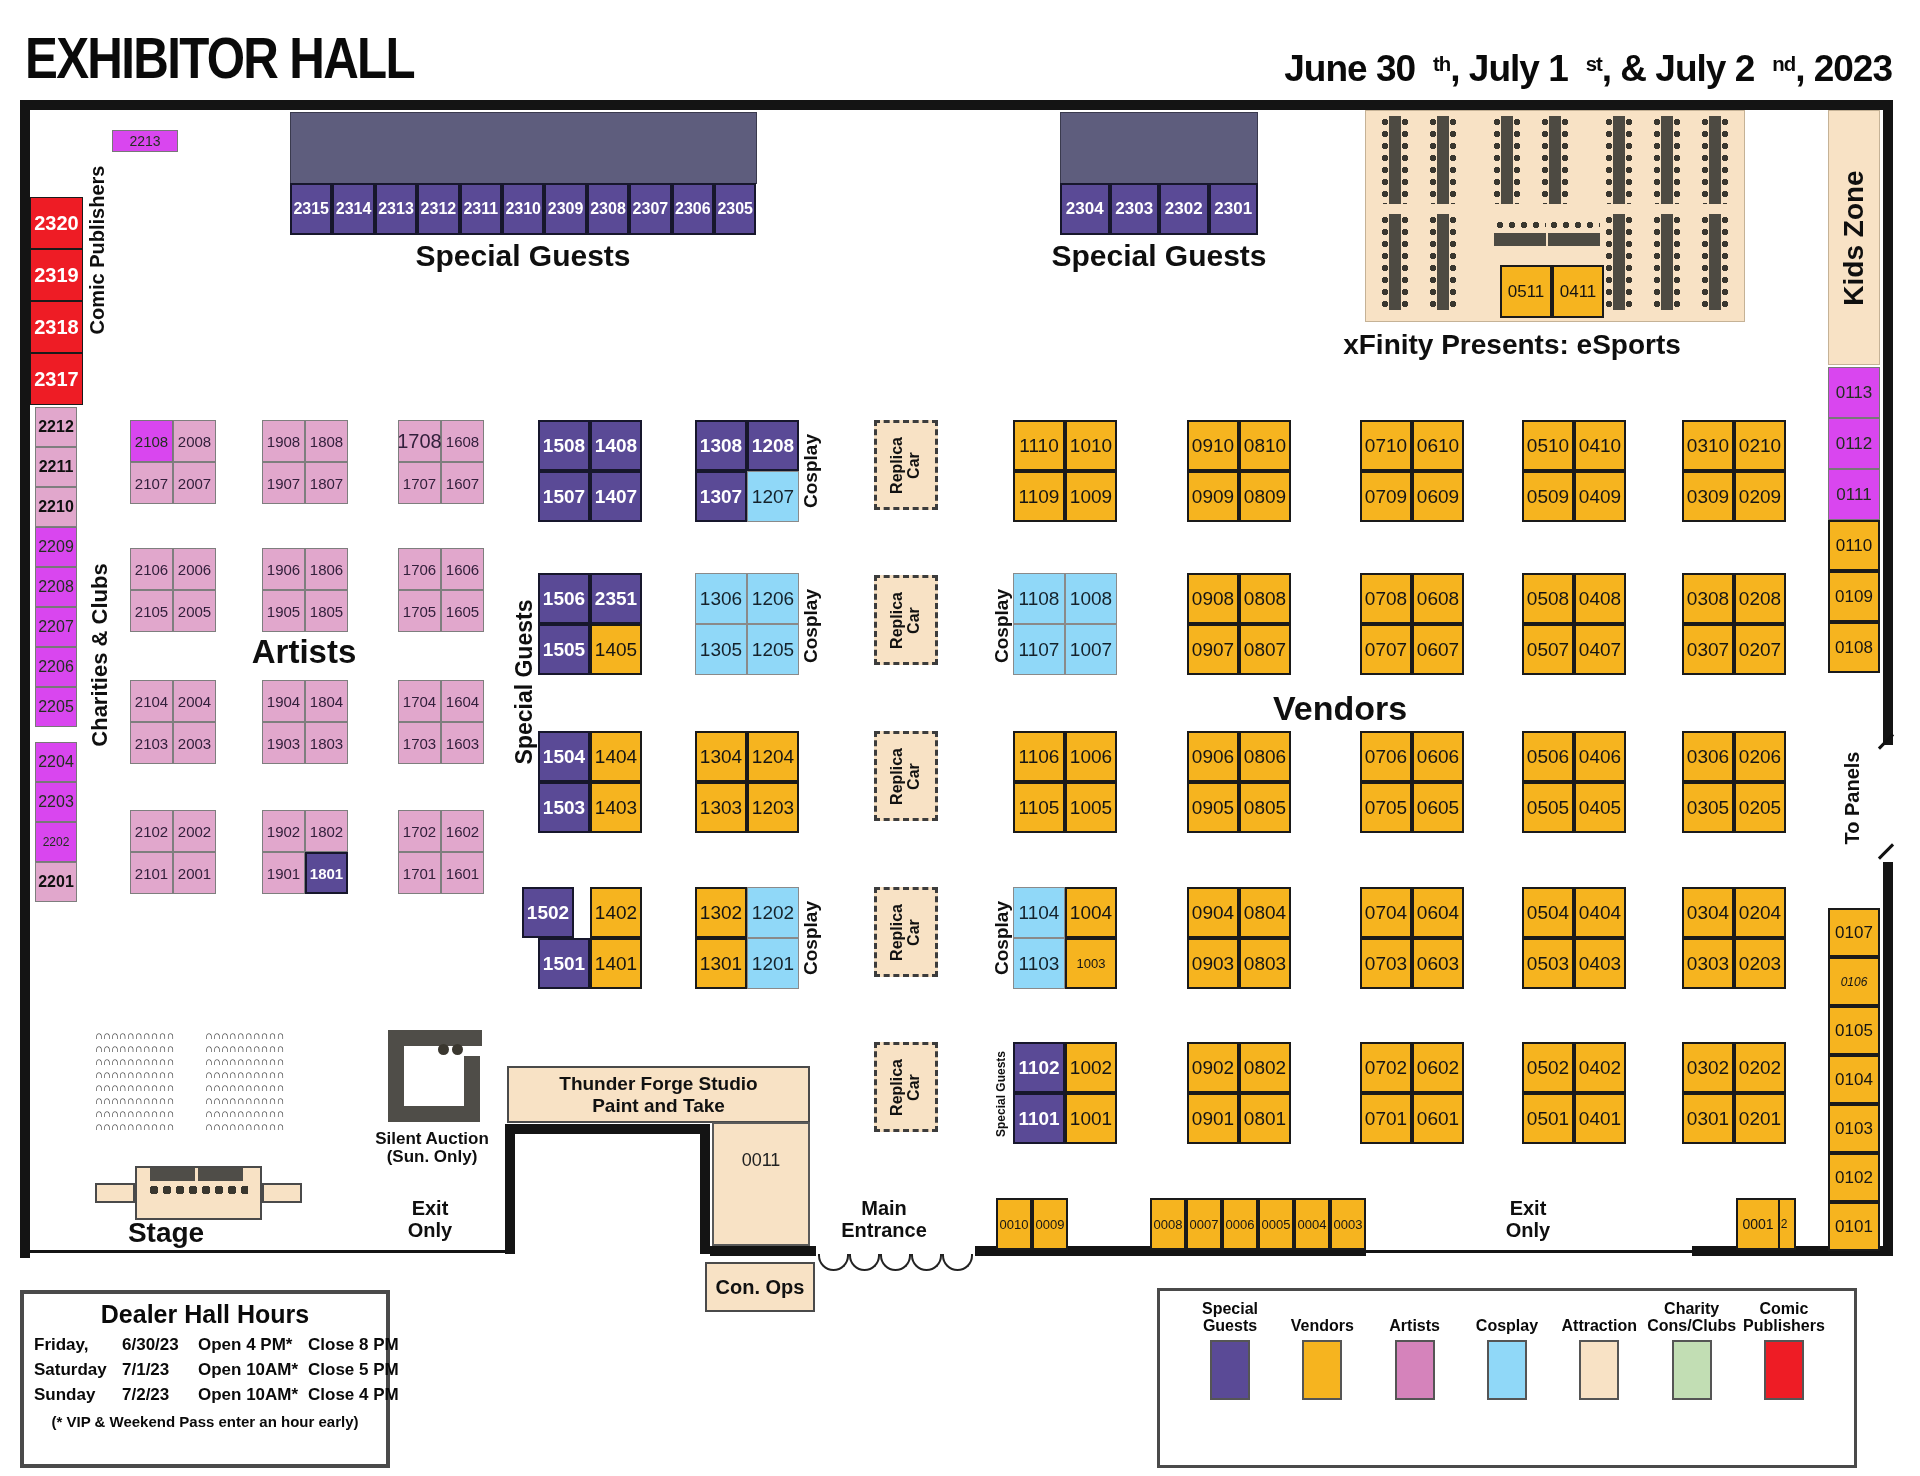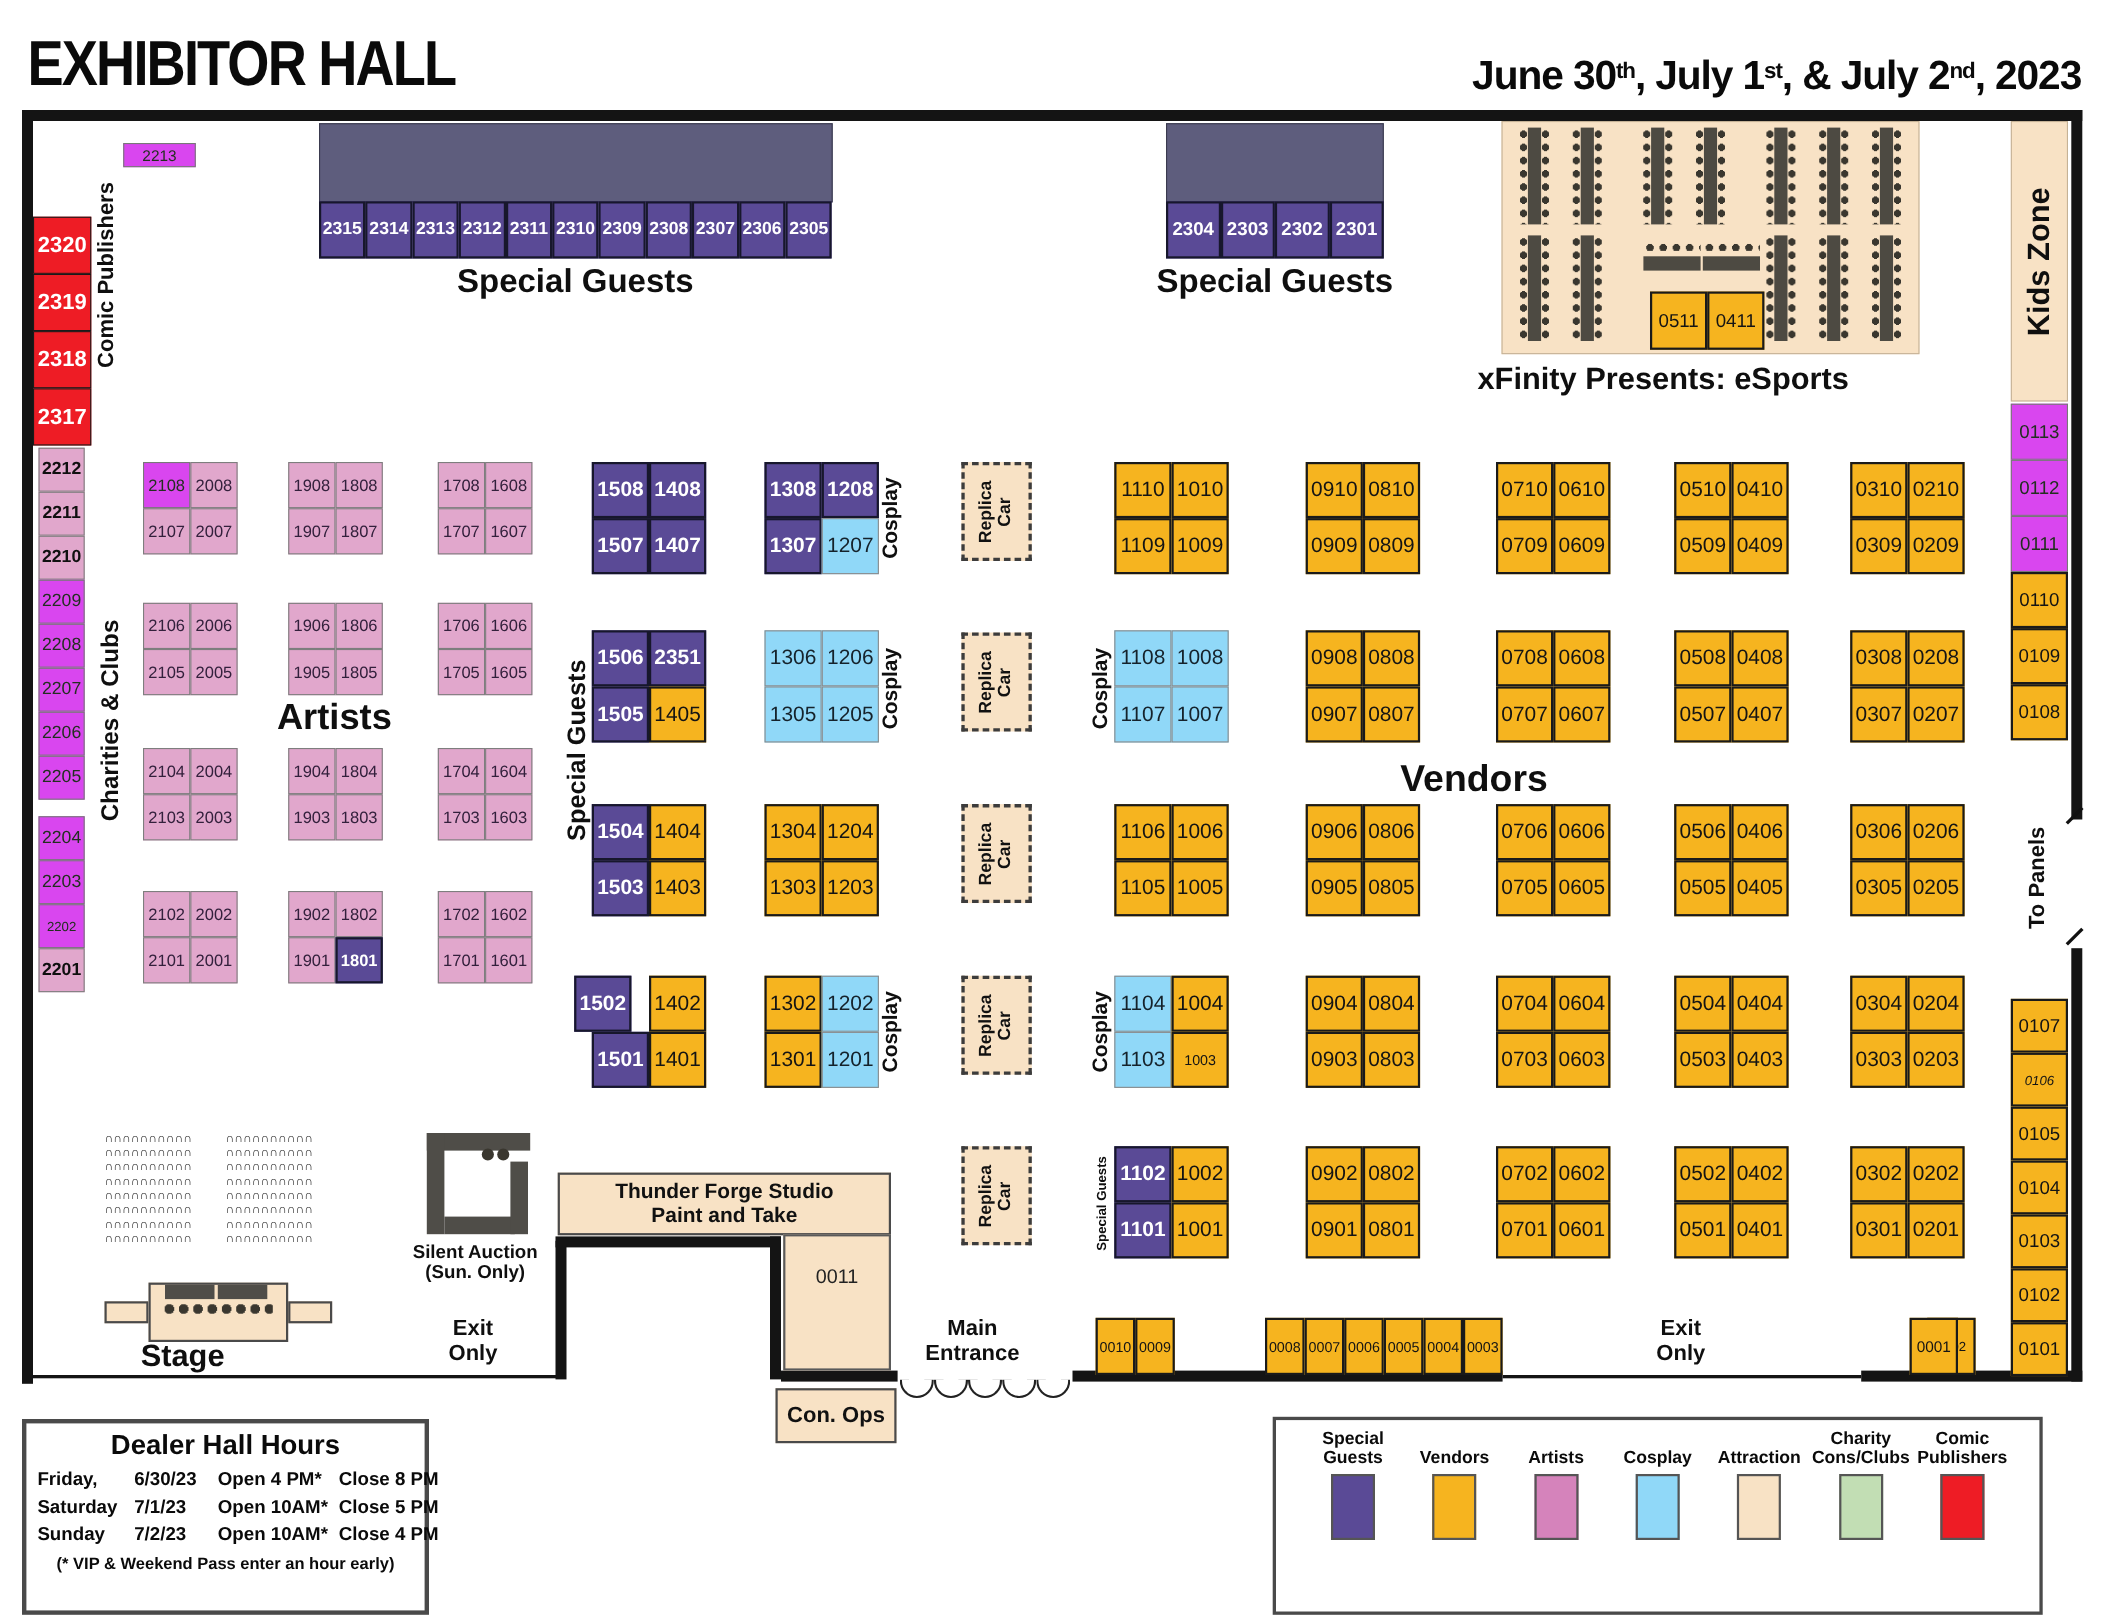--- a/index.html
+++ b/index.html
@@ -1,20 +1,20 @@
 <!DOCTYPE html>
 <html><head>
 <meta charset="utf-8">
 <style>
   html,body{margin:0;padding:0;background:#fff;}
   body{width:1920px;height:1476px;overflow:hidden;font-family:"Liberation Sans",sans-serif;}
   #page{position:relative;width:1920px;height:1476px;background:#fff;}
   .title{position:absolute;left:25px;top:24px;font-size:58px;font-weight:900;letter-spacing:-2px;color:#0a0a0a;transform:scaleX(0.85);transform-origin:left top;white-space:nowrap;}
   .dates{position:absolute;right:28px;top:48px;font-size:37px;font-weight:bold;letter-spacing:-1px;color:#0a0a0a;white-space:nowrap;}
-  .dates .sup{font-size:0.55em;vertical-align:0.5em;}
+  .dates .sup{font-size:0.55em;vertical-align:0.5em;margin-left:18px;}
   .wall{position:absolute;background:#141414;}
   .booth{position:absolute;display:flex;align-items:center;justify-content:center;box-sizing:border-box;white-space:nowrap;}
   .b-s{background:#5a4a96;border:2px solid #17172c;color:#fff;font-weight:bold;}
   .b-v{background:#f6b41f;border:2px solid #1a1a1a;color:#141414;}
   .b-a{background:#e1a7cc;border:1px solid #7e7e7e;color:#33203c;}
   .b-ab{background:#e1a7cc;border:1px solid #7e7e7e;color:#101010;font-weight:bold;}
   .b-c{background:#90d8f8;border:1px solid #8a8a8a;color:#15222b;}
   .b-g{background:#d946ef;border:1px solid #787878;color:#22301f;}
   .b-r{background:#ee1c25;border:1px solid #1a1a1a;color:#fff;font-weight:bold;}
   .b-t{background:#f8e2c5;border:2px solid #5a5a5a;color:#222;}
@@ -178,21 +178,21 @@
       <div class="booth b-a" style="left: 262px; top: 590px; width: 43px; height: 42px; font-size: 15px;">1905</div>
       <div class="booth b-a" style="left: 305px; top: 590px; width: 43px; height: 42px; font-size: 15px;">1805</div>
       <div class="booth b-a" style="left: 262px; top: 680px; width: 43px; height: 42px; font-size: 15px;">1904</div>
       <div class="booth b-a" style="left: 305px; top: 680px; width: 43px; height: 42px; font-size: 15px;">1804</div>
       <div class="booth b-a" style="left: 262px; top: 722px; width: 43px; height: 42px; font-size: 15px;">1903</div>
       <div class="booth b-a" style="left: 305px; top: 722px; width: 43px; height: 42px; font-size: 15px;">1803</div>
       <div class="booth b-a" style="left: 262px; top: 810px; width: 43px; height: 42px; font-size: 15px;">1902</div>
       <div class="booth b-a" style="left: 305px; top: 810px; width: 43px; height: 42px; font-size: 15px;">1802</div>
       <div class="booth b-a" style="left: 262px; top: 852px; width: 43px; height: 42px; font-size: 15px;">1901</div>
       <div class="booth b-s" style="left: 305px; top: 852px; width: 43px; height: 42px; font-size: 15px;">1801</div>
-      <div class="booth b-a" style="left: 398px; top: 420px; width: 43px; height: 42px; font-size: 15px;">1708</div>
+      <div class="booth b-a" style="left: 398px; top: 420px; width: 43px; height: 42px; font-size: 20px;">1708</div>
       <div class="booth b-a" style="left: 441px; top: 420px; width: 43px; height: 42px; font-size: 15px;">1608</div>
       <div class="booth b-a" style="left: 398px; top: 462px; width: 43px; height: 42px; font-size: 15px;">1707</div>
       <div class="booth b-a" style="left: 441px; top: 462px; width: 43px; height: 42px; font-size: 15px;">1607</div>
       <div class="booth b-a" style="left: 398px; top: 548px; width: 43px; height: 42px; font-size: 15px;">1706</div>
       <div class="booth b-a" style="left: 441px; top: 548px; width: 43px; height: 42px; font-size: 15px;">1606</div>
       <div class="booth b-a" style="left: 398px; top: 590px; width: 43px; height: 42px; font-size: 15px;">1705</div>
       <div class="booth b-a" style="left: 441px; top: 590px; width: 43px; height: 42px; font-size: 15px;">1605</div>
       <div class="booth b-a" style="left: 398px; top: 680px; width: 43px; height: 42px; font-size: 15px;">1704</div>
       <div class="booth b-a" style="left: 441px; top: 680px; width: 43px; height: 42px; font-size: 15px;">1604</div>
       <div class="booth b-a" style="left: 398px; top: 722px; width: 43px; height: 42px; font-size: 15px;">1703</div>

